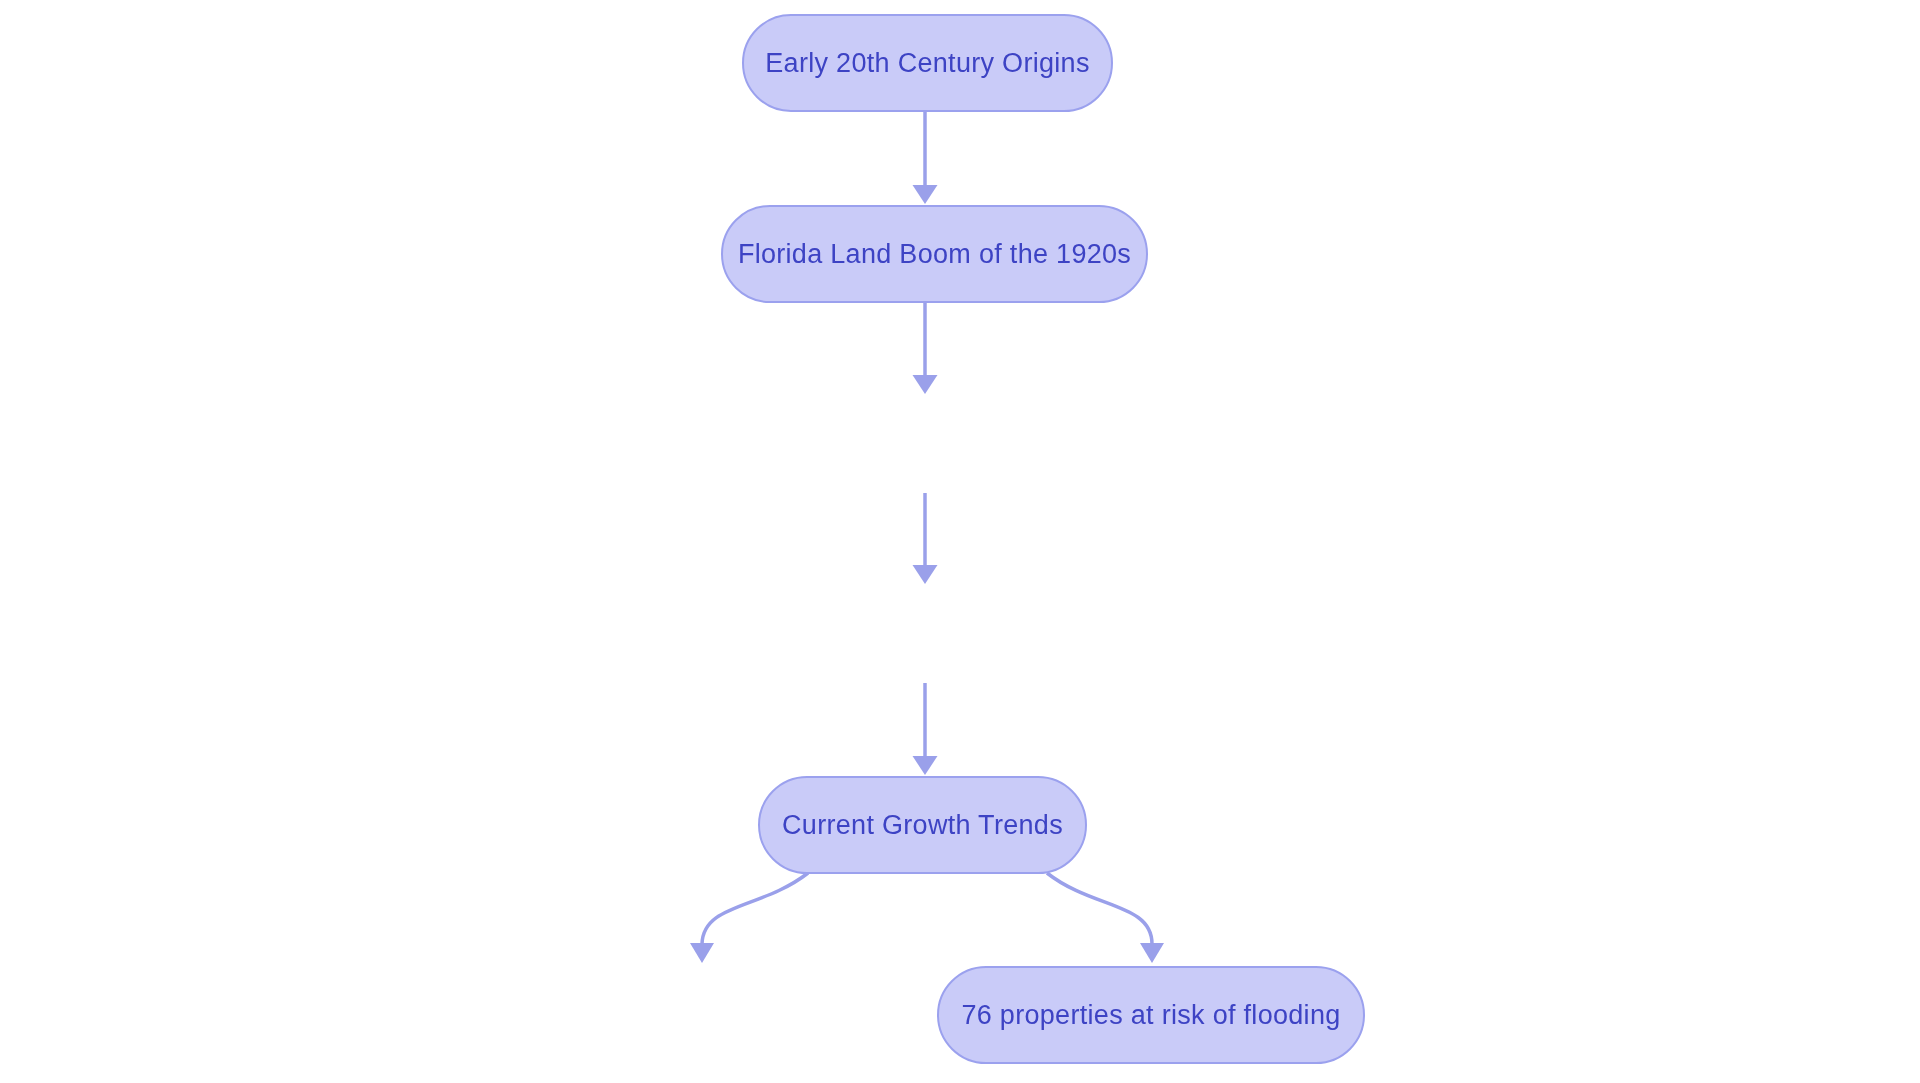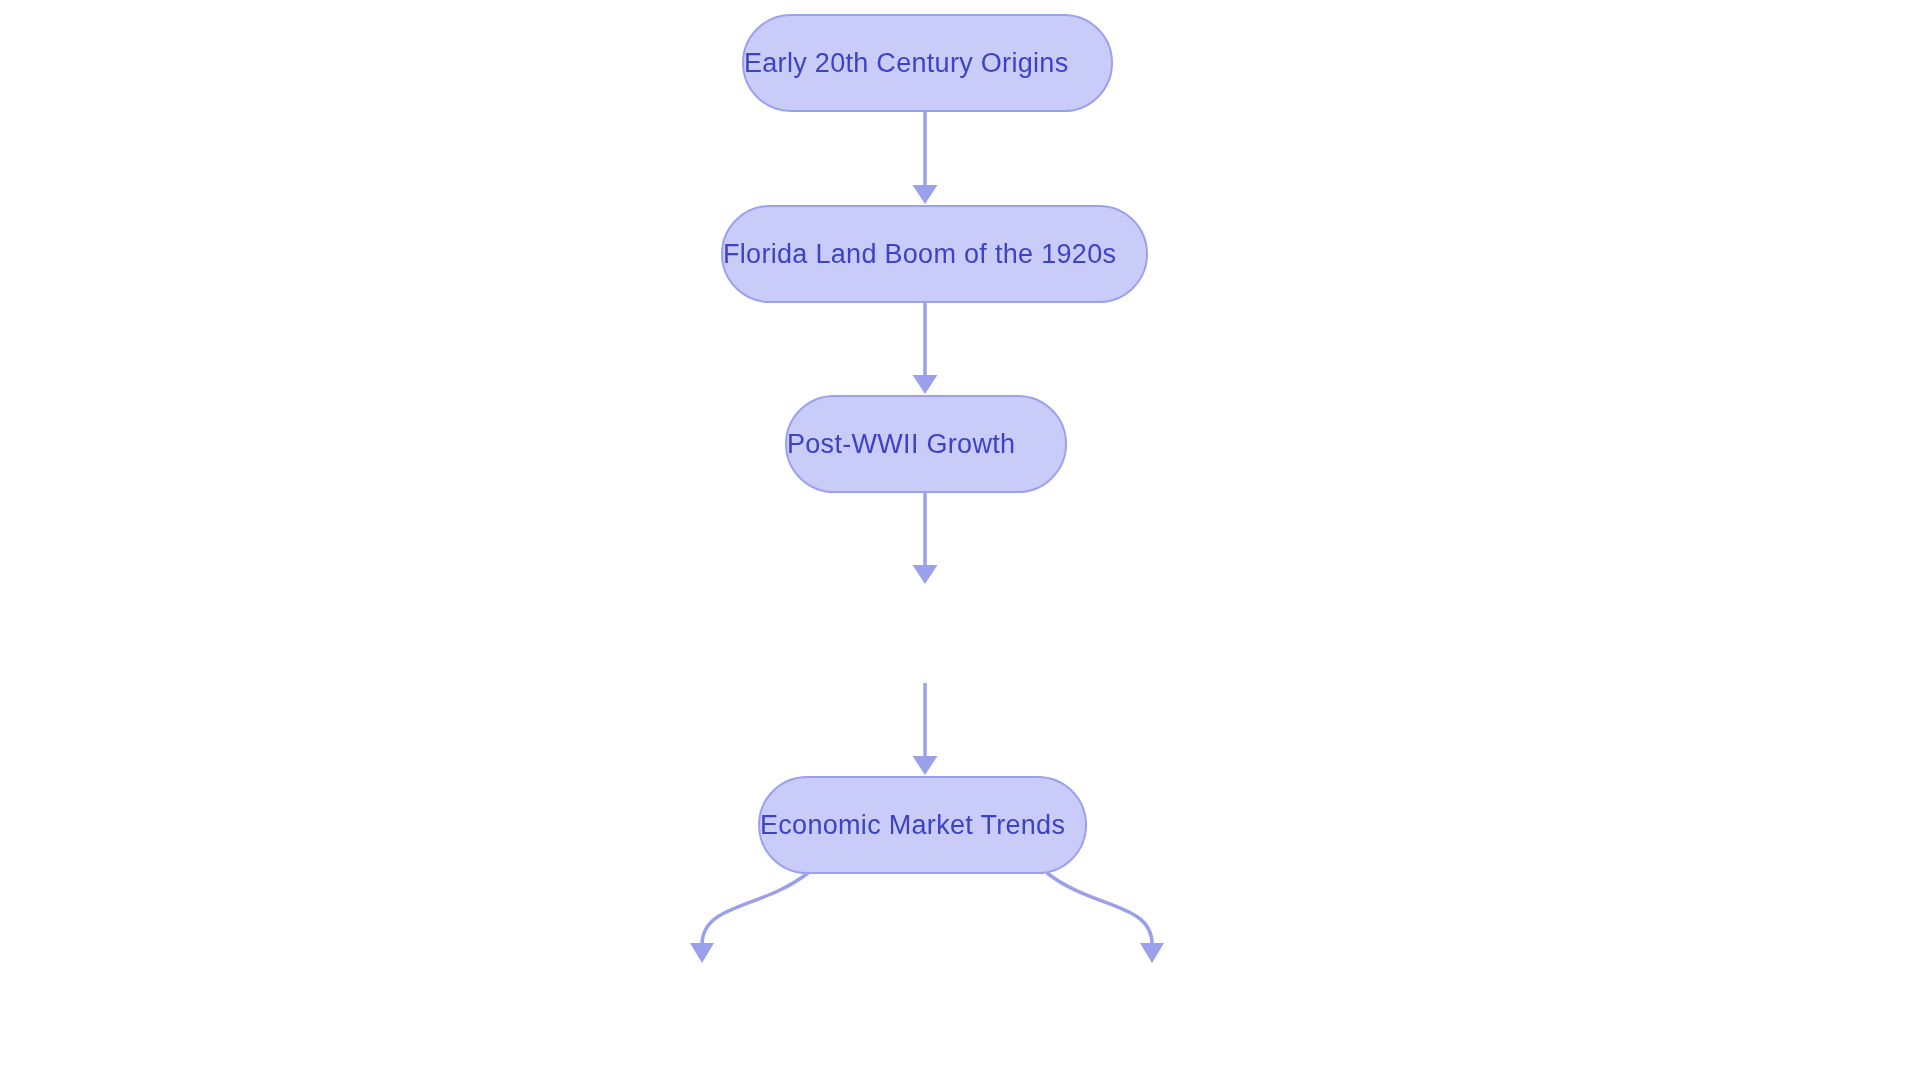--- a/index.html
+++ b/index.html
@@ -38,20 +38,21 @@
   }
   .node{
     position:absolute;
     height:98px;
     box-sizing:border-box;
     background:var(--node-fill);
     border:2px solid var(--node-border);
     border-radius:49px;
     display:flex;
     align-items:center;
+    justify-content:center;
     text-align:center;
   }
   .lbl{
     color:var(--node-text);
     font-size:27px;
     font-weight:500;
     letter-spacing:0.3px;
     white-space:nowrap;
   }
 </style>
@@ -88,24 +89,24 @@
   </svg>
 
   <div class="node" style="left:742px;top:14px;width:371px">
     <span class="lbl">Early 20th Century Origins</span>
   </div>
 
   <div class="node" style="left:721px;top:205px;width:427px">
     <span class="lbl">Florida Land Boom of the 1920s</span>
   </div>
 
-  <div class="node" style="left:785px;top:395px;width:282px">
-    <span class="lbl">Post-WWII Growth</span>
+
+
+  <div class="node" style="left:758px;top:776px;width:329px">
+    <span class="lbl">Current Growth Trends</span>
   </div>
 
 
-  <div class="node" style="left:758px;top:776px;width:329px">
-    <span class="lbl">Economic Market Trends</span>
+  <div class="node" style="left:937px;top:966px;width:428px">
+    <span class="lbl">76 properties at risk of flooding</span>
   </div>
-
-
 
 </div>
 
 </body></html>

